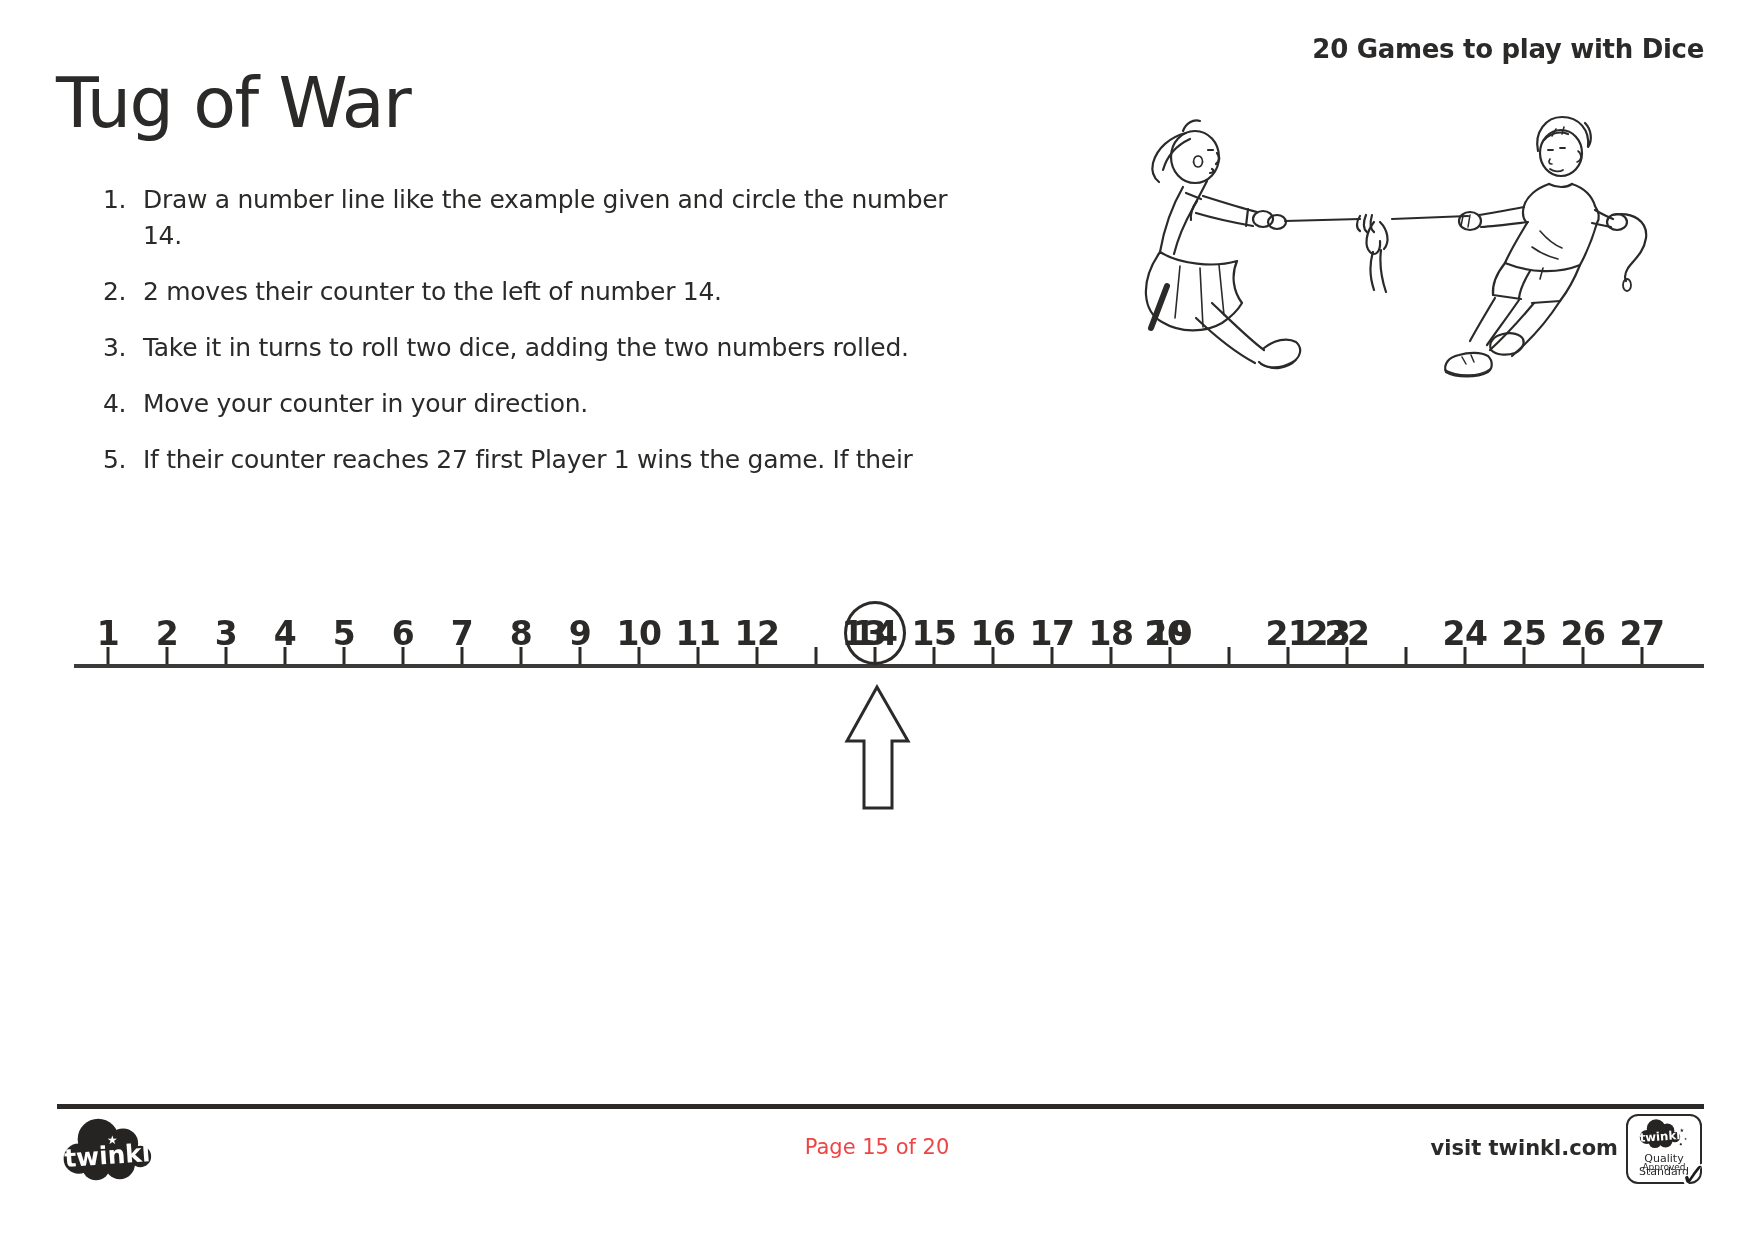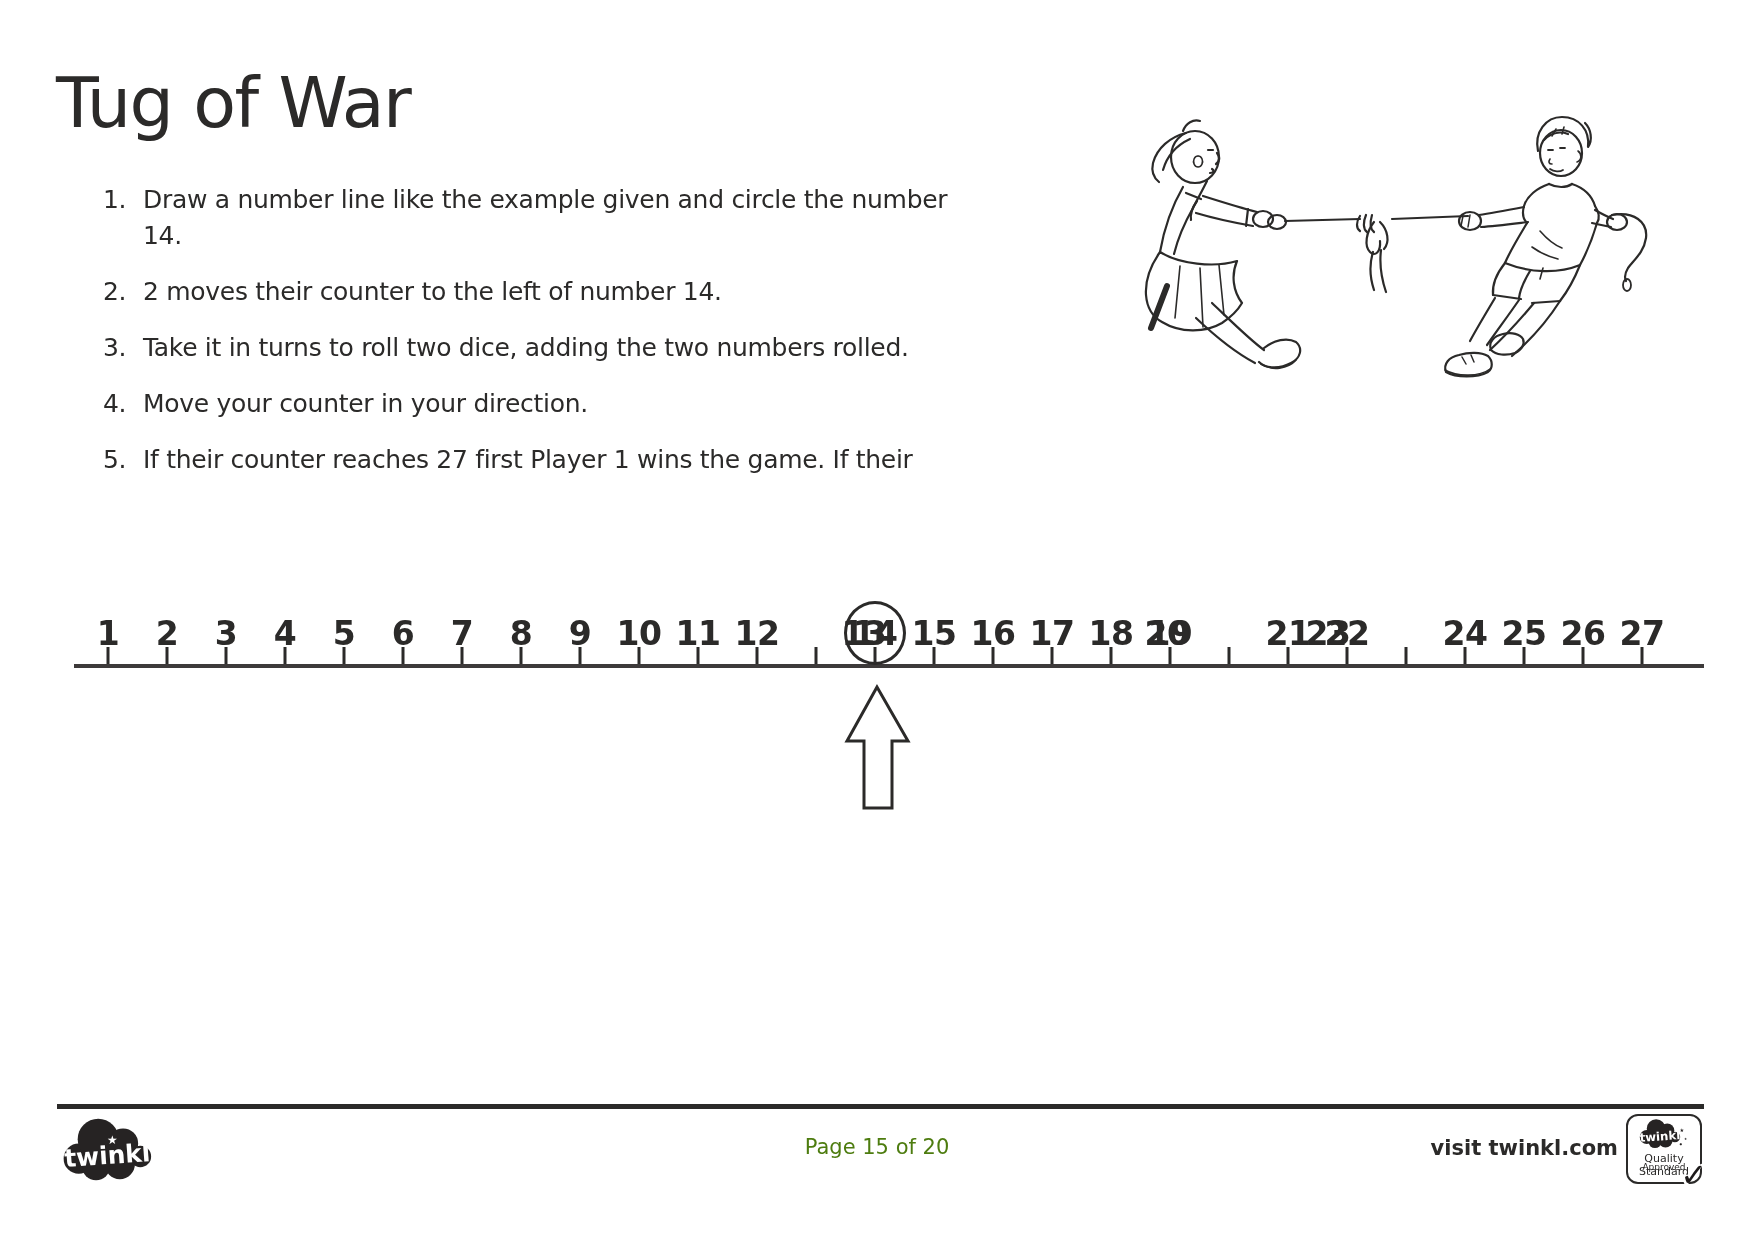--- a/index.html
+++ b/index.html
@@ -31,39 +31,40 @@
     position:absolute; left:875px; top:601px; width:56px; height:58px;
     border:3px solid #2b2a29; border-radius:50%; transform:translateX(-50%);
   }
   .arrow-svg{ position:absolute; left:830px; top:680px; }
   .illustration{ position:absolute; left:1130px; top:103px; }
   
   .footer-line{ position:absolute; left:57px; top:1104px; width:1647px; height:5px; background:#2b2a29; }
   .footer-logo{ position:absolute; left:55px; top:1114px; }
   .page-label{
     position:absolute; left:877px; top:1135px; transform:translateX(-50%);
-    font-size:21px; color:#4d7c0f;text-align:right;
+    font-size:21px; color:#ef4444;text-align:right;
   }
   .visit-label{
     position:absolute; right:136px; top:1136px; font-size:21px; font-weight:bold;
   }
   .badge{
     position:absolute; left:1626px; top:1114px; width:72px; height:66px;
     border:2.5px solid #2b2a29; border-radius:12px; background:#fff;
   }
   .badge-line1{ position:absolute; left:0; right:0; top:36px; text-align:center; font-size:11px; color:#2b2a29;}
   .badge-line2{ position:absolute; left:0; right:0; top:46px; text-align:center; font-size:9px; color:#2b2a29;}
   .badge-check{ position:absolute; right:-7px; bottom:-12px; font-size:32px; font-weight:bold; color:#1d1a1a;
     text-shadow:-2px -2px 0 #fff, 2px -2px 0 #fff, -2px 2px 0 #fff;}
 </style>
 </head>
 <body>
 
 <div class="page">
 
+  <div class="series-title">20 Games to play with Dice</div>
 
   <div class="doc-title">Tug of War</div>
 
   <div class="instructions">
       <div class="instr-item">
         <div class="instr-num">1.</div>
         <div class="instr-lines">
           <div>Draw a number line like the example given and circle the number 14.</div>
         </div>
       </div>

